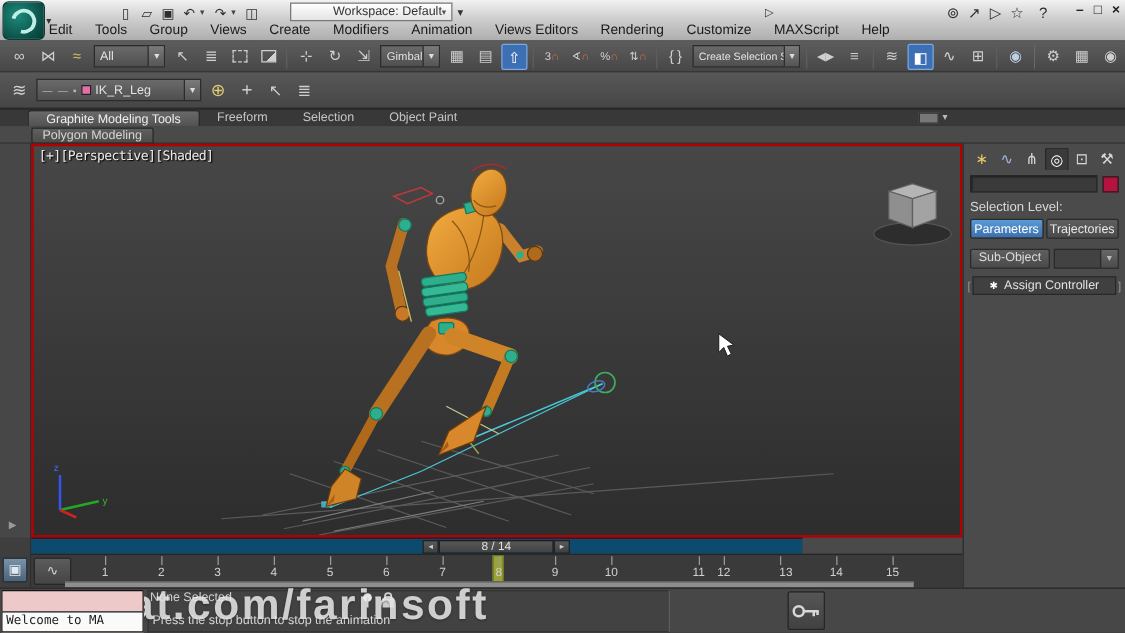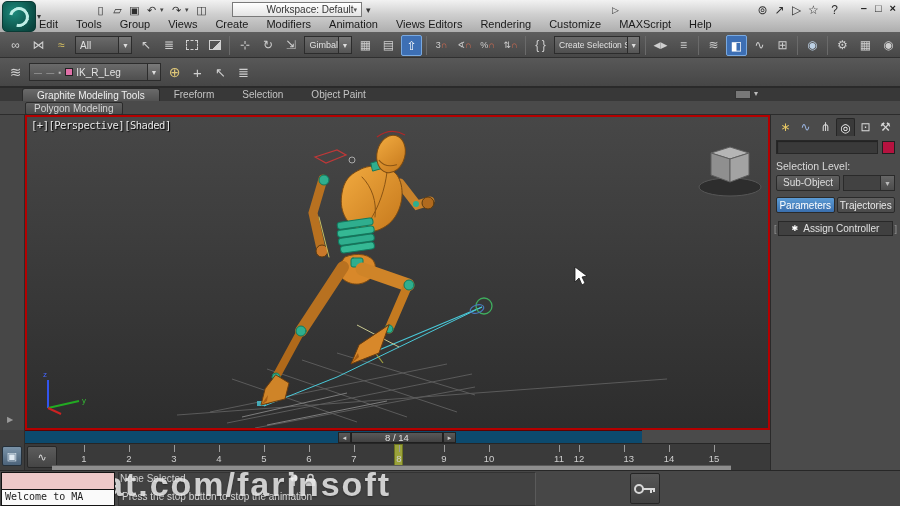--- a/index.html
+++ b/index.html
@@ -356,29 +356,29 @@
     <span class="ctab">⋔</span>
     <span class="ctab activec">◎</span>
     <span class="ctab">⊡</span>
     <span class="ctab">⚒</span>
   </div>
   <div id="namerow">
     <div id="namefield"></div>
     <div id="colorswatch"></div>
   </div>
   <div class="cplabel">Selection Level:</div>
+  <div id="paramrow">
+    <div class="pbtn bluebtn">Parameters</div>
+    <div class="pbtn graybtn">Trajectories</div>
+  </div>
   <div id="subobjrow">
     <div id="subobjbtn">Sub-Object</div>
     <div id="subobjdd">
       <span class="arrowbox">▼</span>
     </div>
-  </div>
-  <div id="paramrow">
-    <div class="pbtn bluebtn">Parameters</div>
-    <div class="pbtn graybtn">Trajectories</div>
   </div>
   <div id="assignbar">
     <span class="brk">[</span>
     <div id="assigninner">
       <span class="aicon">✱</span>
       <span>Assign Controller</span>
     </div>
     <span class="brk">]</span>
   </div>
 </div>

